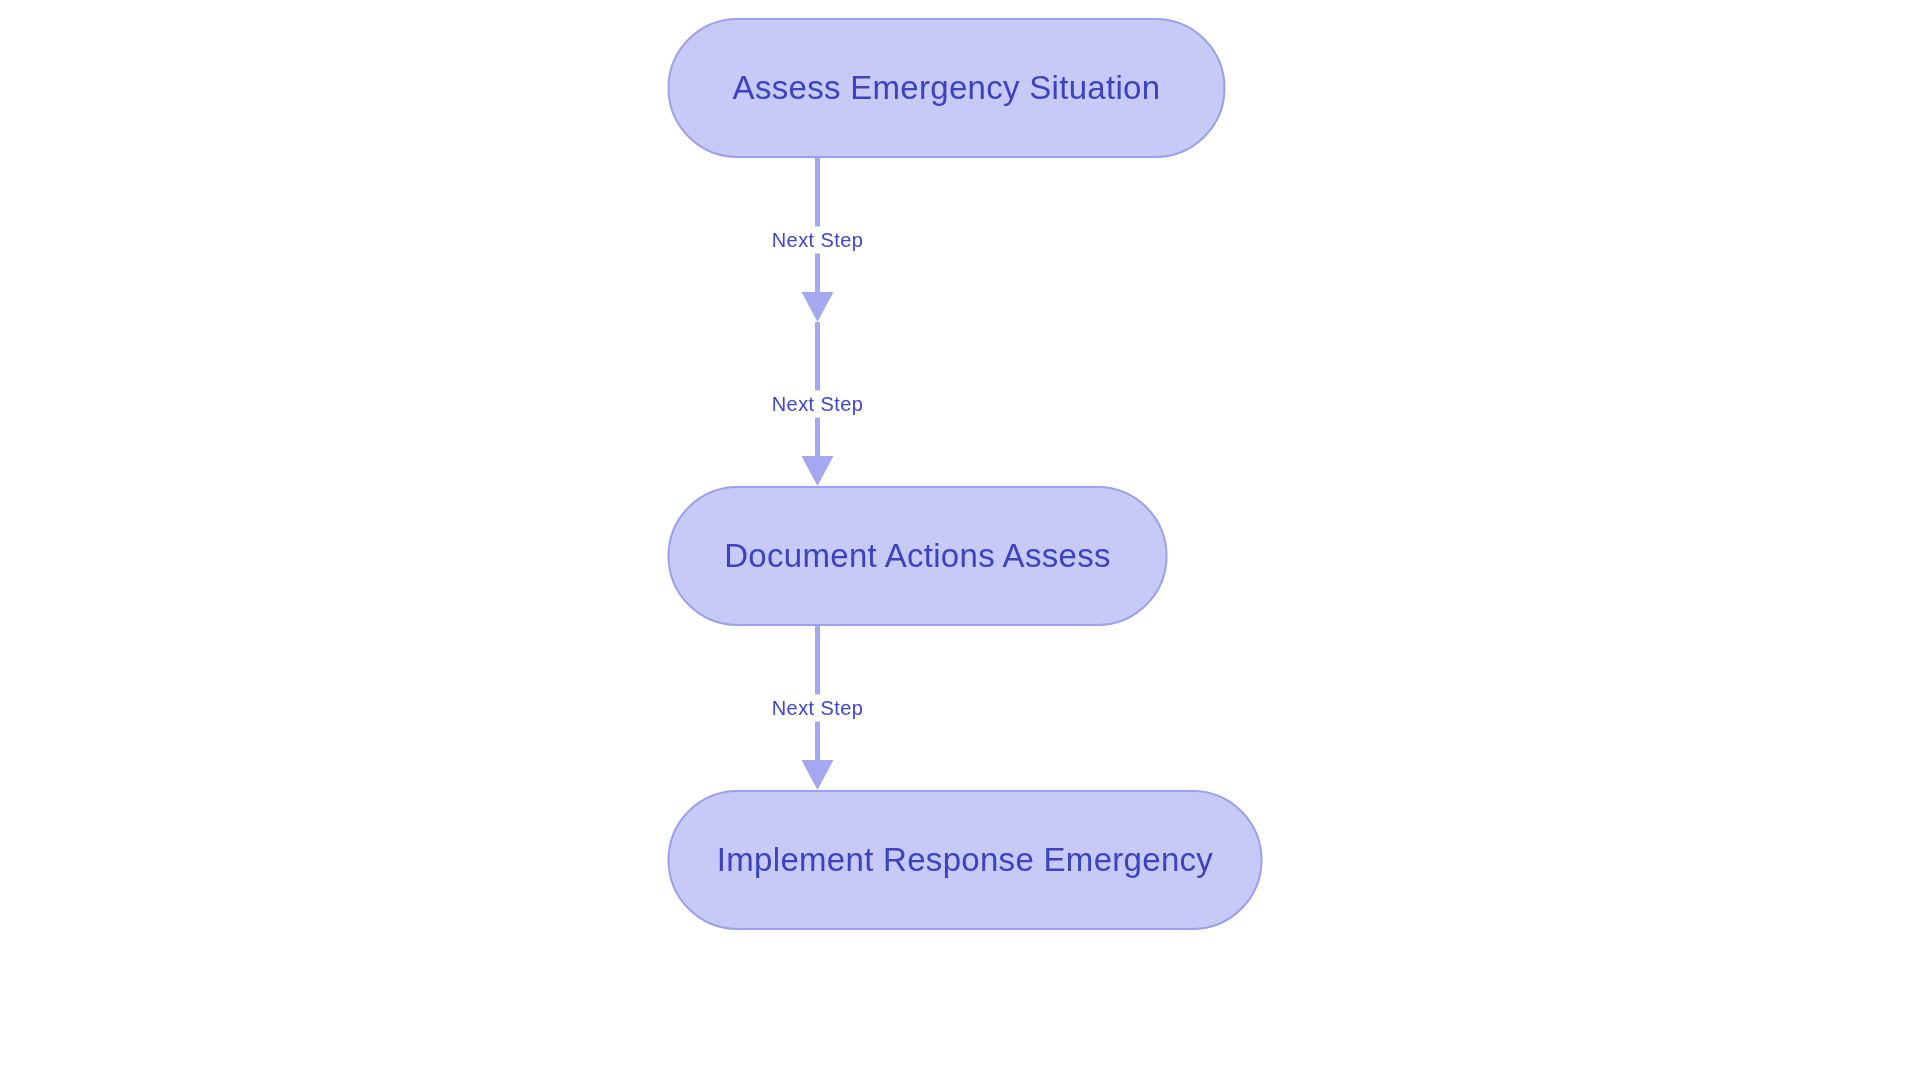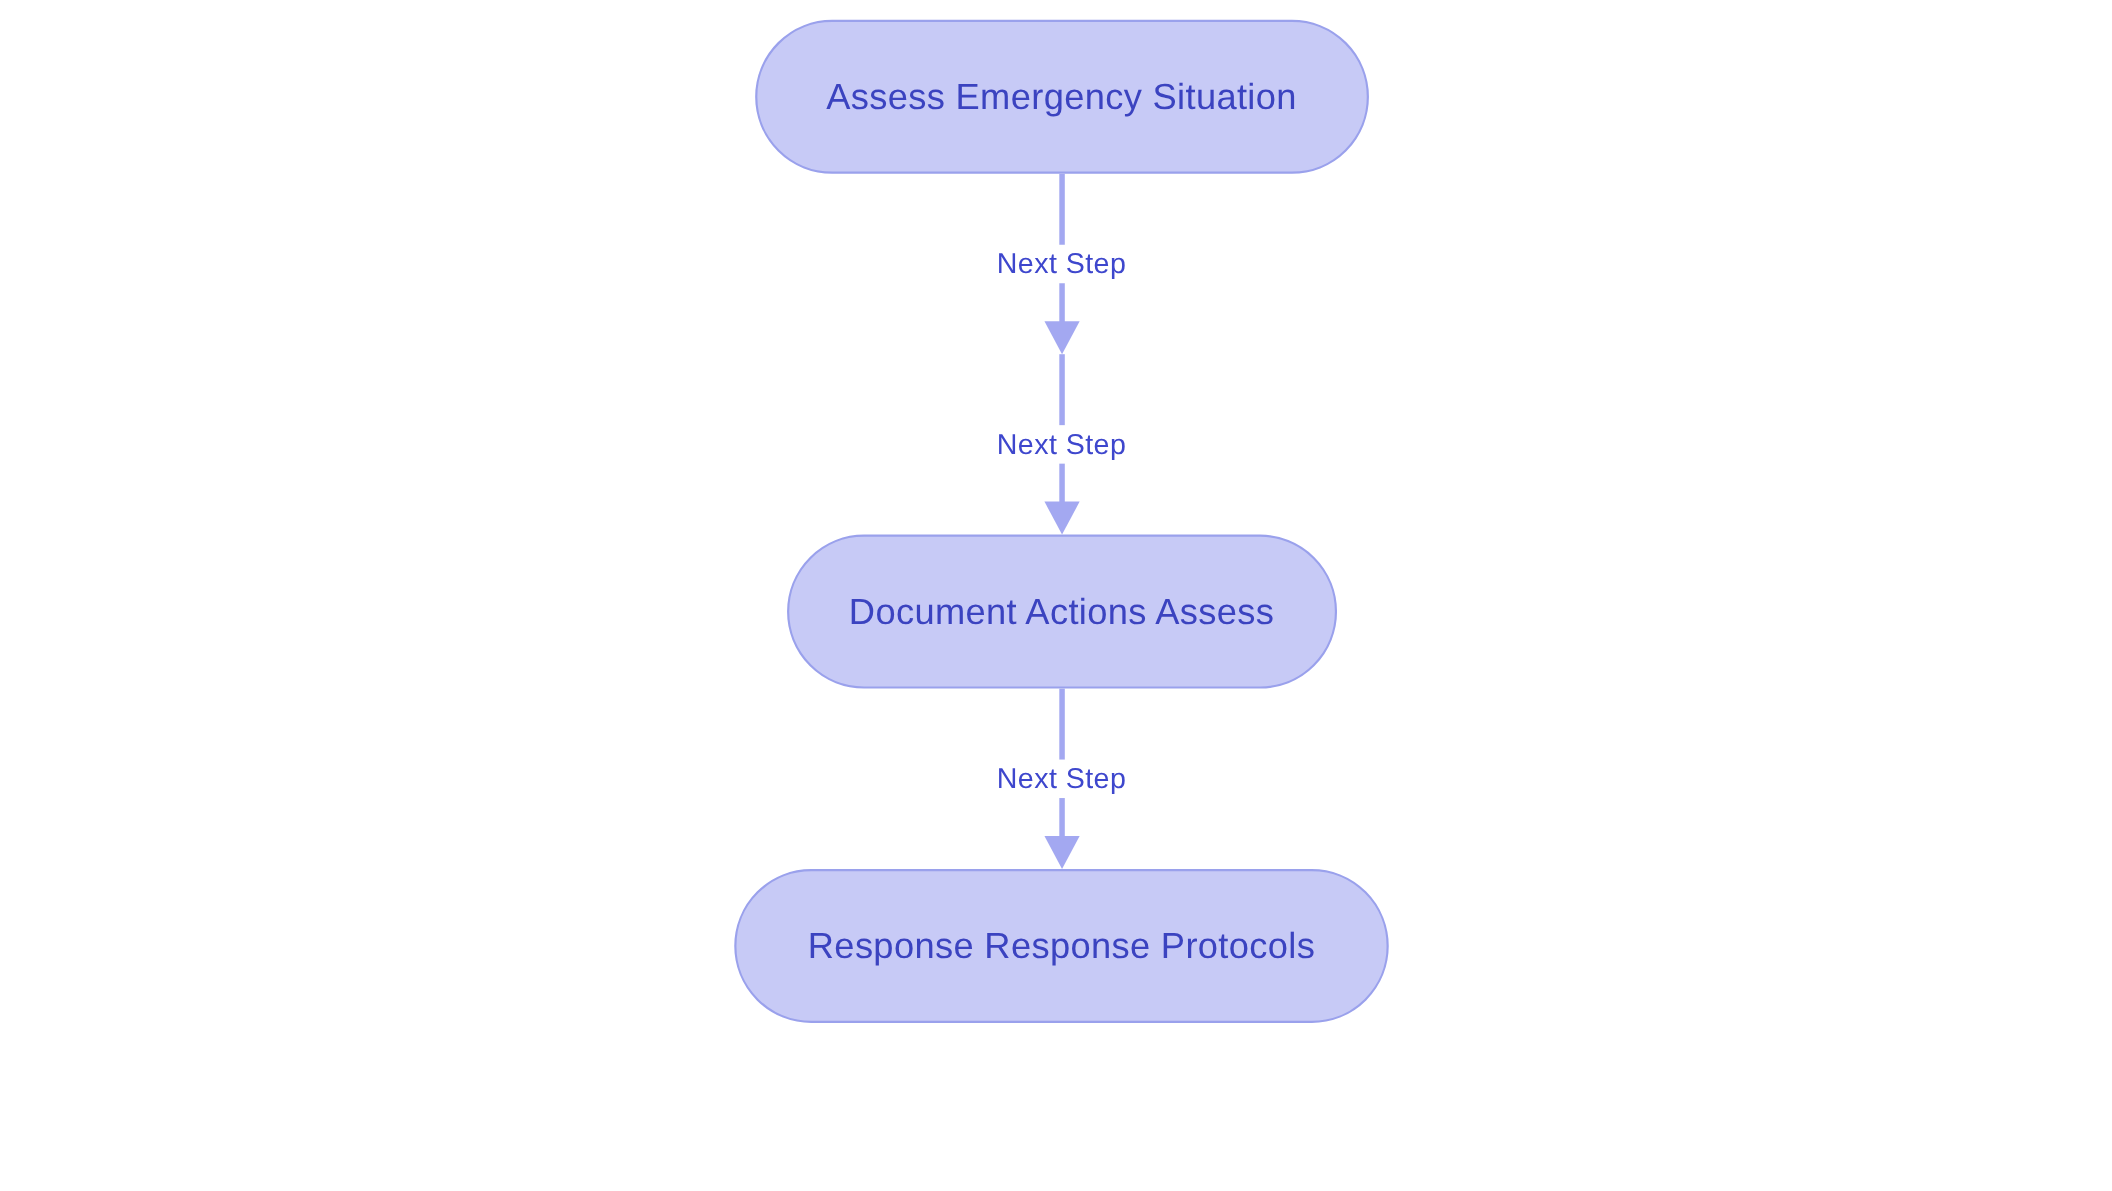--- a/index.html
+++ b/index.html
@@ -23,21 +23,20 @@
     width: 1920px;
     height: 1083px;
   }
   .flow-column {
     position: absolute;
     left: 965px;
     top: 18px;
     transform: translateX(-50%);
     display: flex;
     flex-direction: column;
-    align-items: center;
   }
   .flow-node {
     height: 140px;
     background: var(--node-fill);
     border: 2px solid var(--node-border);
     border-radius: 70px;
     display: flex;
     align-items: center;
     justify-content: center;
     flex: none;
@@ -80,21 +79,21 @@
     border-top: 30px solid var(--edge-line);
   }
   .connector .edge-label {
     position: absolute;
     left: 50%;
     top: 50%;
     transform: translate(-50%, -50%);
     background: var(--background);
     padding: 2px 8px;
     color: var(--edge-label-text);
-    font-size: 26px;
+    font-size: 20px;
     font-weight: 500;
     letter-spacing: 0.4px;
     white-space: nowrap;
   }
 </style>
 </head>
 <body>
 
 <div class="canvas">
   <div class="flow-column">
@@ -120,17 +119,17 @@
       <span class="node-label">Document Actions Assess</span>
     </div>
 
     <div class="connector">
       <div class="edge-line"></div>
       <div class="edge-arrowhead"></div>
       <span class="edge-label">Next Step</span>
     </div>
 
     <div class="flow-node node-w4">
-      <span class="node-label">Response Response Protocols</span>
+      <span class="node-label">Implement Response Emergency</span>
     </div>
 
   </div>
 </div>
 
 </body></html>

